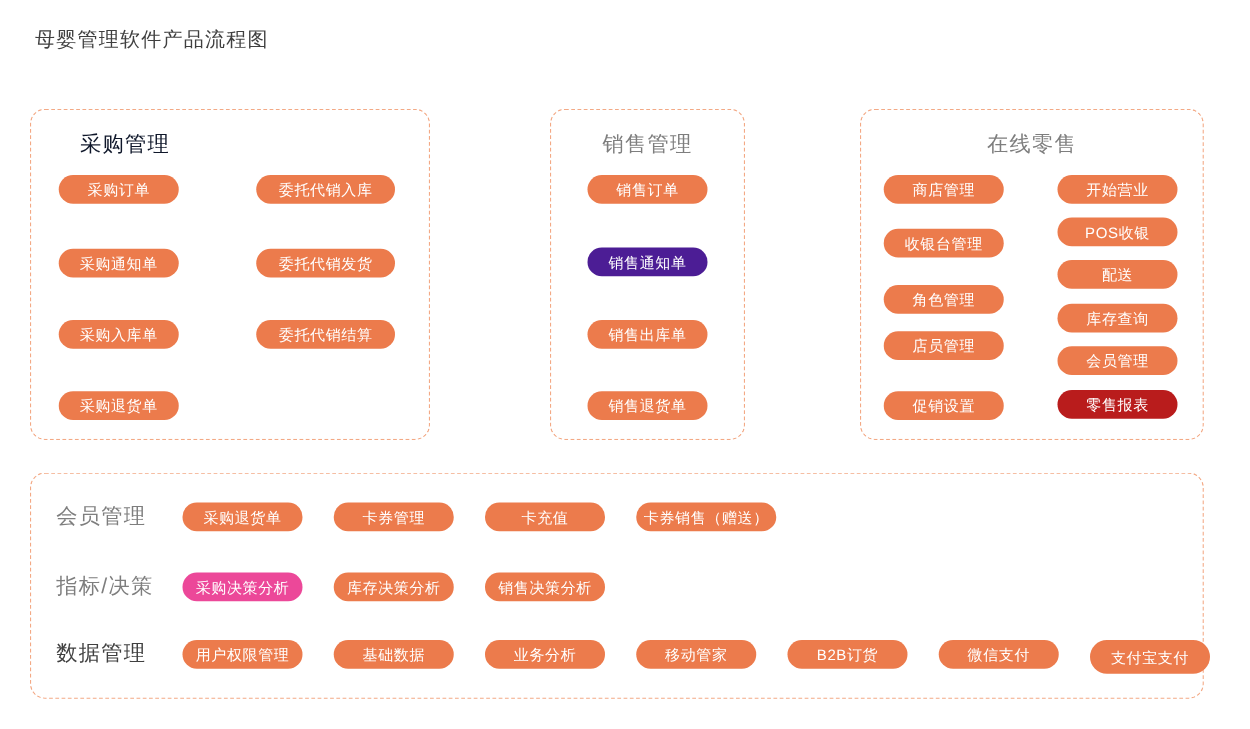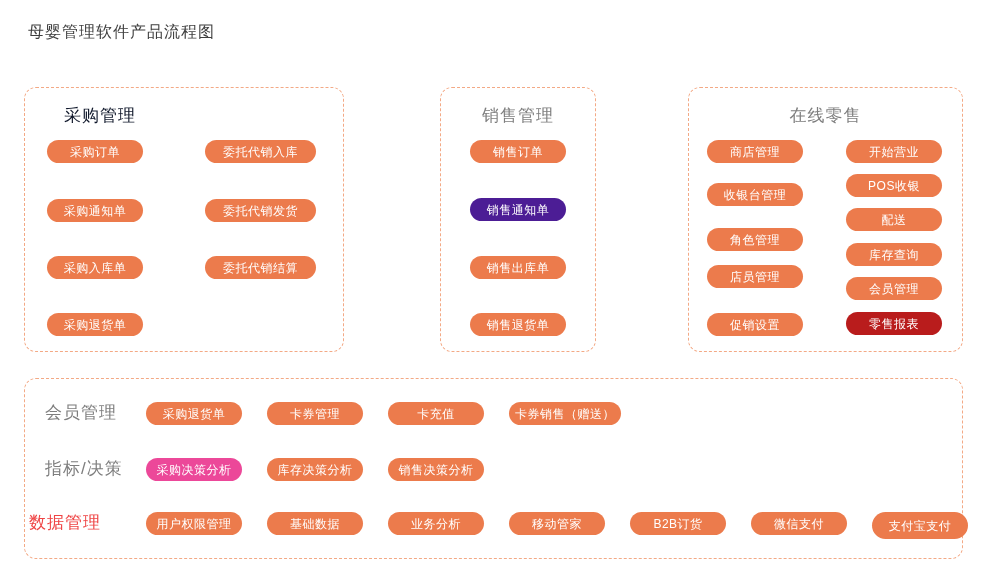--- a/index.html
+++ b/index.html
@@ -120,21 +120,21 @@
   <div class="pill" style="left: 121px; top: 23px; width: 96px; height: 23px; background: rgb(236, 123, 76);">采购退货单</div>
   <div class="pill" style="left: 242px; top: 23px; width: 96px; height: 23px; background: rgb(236, 123, 76);">卡券管理</div>
   <div class="pill" style="left: 363px; top: 23px; width: 96px; height: 23px; background: rgb(236, 123, 76);">卡充值</div>
   <div class="pill" style="left: 484px; top: 23px; width: 112px; height: 23px; background: rgb(236, 123, 76);">卡券销售（赠送）</div>
 
   <div class="row-label" style="left: 20px; top: 78px; color: rgb(126, 126, 126);">指标/决策</div>
   <div class="pill" style="left: 121px; top: 79px; width: 96px; height: 23px; background: #ec4899;">采购决策分析</div>
   <div class="pill" style="left: 242px; top: 79px; width: 96px; height: 23px; background: rgb(236, 123, 76);">库存决策分析</div>
   <div class="pill" style="left: 363px; top: 79px; width: 96px; height: 23px; background: rgb(236, 123, 76);">销售决策分析</div>
 
-  <div class="row-label" style="left: 4px; top: 132px; color: #ef4444;">数据管理</div>
+  <div class="row-label" style="left: 20px; top: 132px; color: #404040;">数据管理</div>
   <div class="pill" style="left: 121px; top: 133px; width: 96px; height: 23px; background: rgb(236, 123, 76);">用户权限管理</div>
   <div class="pill" style="left: 242px; top: 133px; width: 96px; height: 23px; background: rgb(236, 123, 76);">基础数据</div>
   <div class="pill" style="left: 363px; top: 133px; width: 96px; height: 23px; background: rgb(236, 123, 76);">业务分析</div>
   <div class="pill" style="left: 484px; top: 133px; width: 96px; height: 23px; background: rgb(236, 123, 76);">移动管家</div>
   <div class="pill" style="left: 605px; top: 133px; width: 96px; height: 23px; background: rgb(236, 123, 76);">B2B订货</div>
   <div class="pill" style="left: 726px; top: 133px; width: 96px; height: 23px; background: rgb(236, 123, 76);">微信支付</div>
   <div class="pill" style="left: 847px; top: 133px; width: 96px; height: 27px; background: rgb(236, 123, 76);">支付宝支付</div>
 </div>
 
 </body></html>

